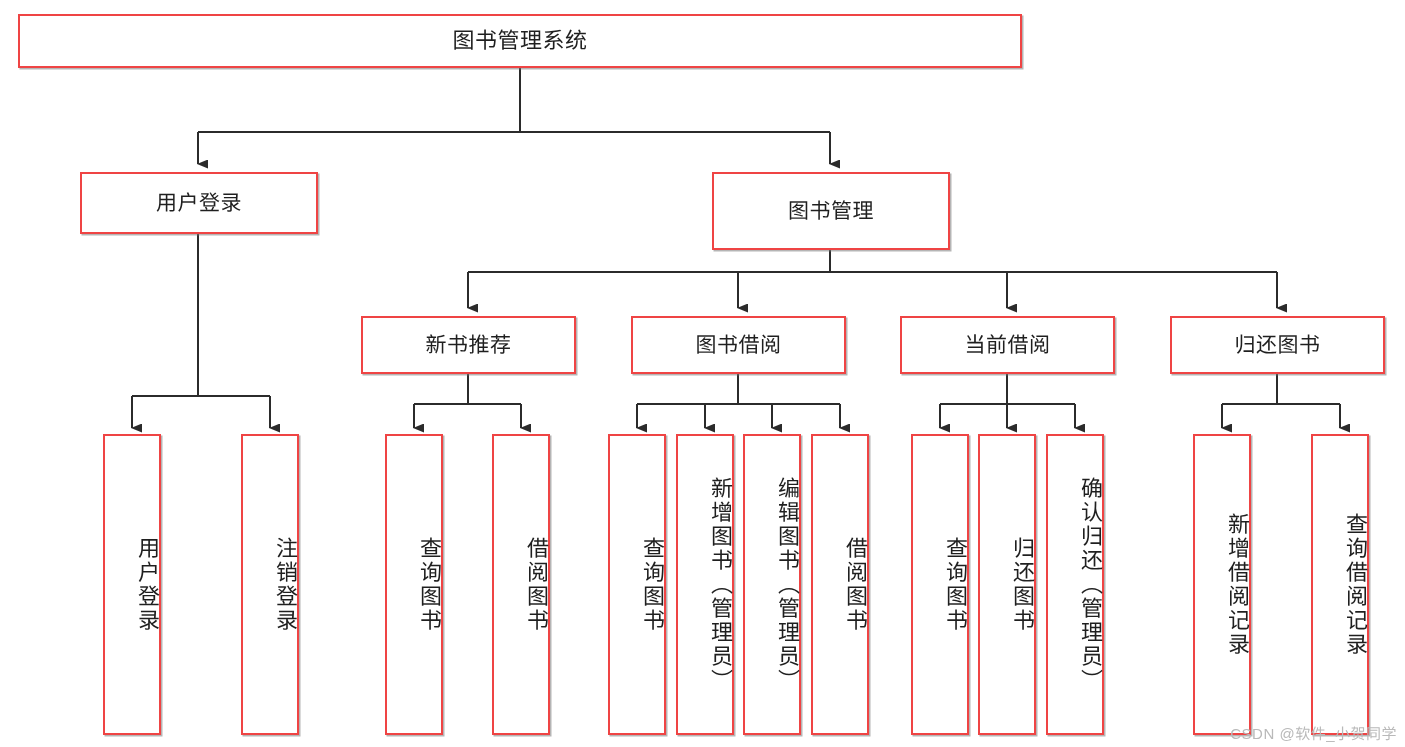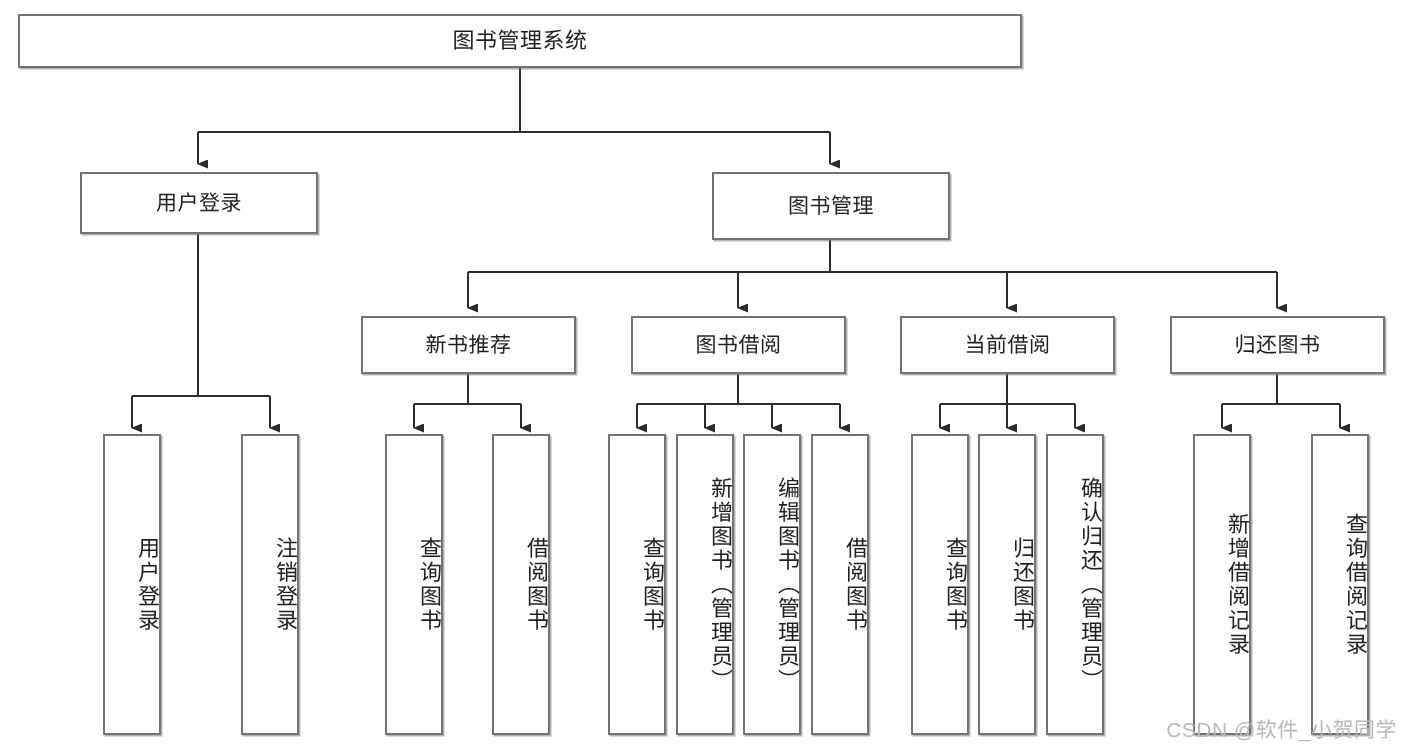--- a/index.html
+++ b/index.html
@@ -30,21 +30,21 @@
     width: 1405px;
     height: 747px;
     pointer-events: none;
   }
 
   
   .node {
     position: absolute;
     box-sizing: border-box;
     background: #ffffff;
-    border: 2px solid #737373;
+    border: 2px solid #ef4444;
     box-shadow: 1.5px 1.5px 0 0 rgba(120,120,120,0.55);
     display: flex;
     align-items: center;
     justify-content: center;
     text-align: center;
     color: #1f1f1f;
     line-height: 1.18;
   }
 
   
@@ -71,21 +71,21 @@
     display: block;
     writing-mode: vertical-rl;
     text-orientation: upright;
   }
 
   
   #watermark {
     position: absolute;
     right: 8px;
     bottom: 4px;
-    font-size: 21px;
+    font-size: 15px;
     color: #b9b9b9;
     letter-spacing: 0.5px;
     white-space: nowrap;
     user-select: none;
   }
 </style>
 </head>
 <body>
 
 <div id="diagram-canvas">
@@ -141,21 +141,21 @@
   </svg>
 
   <div class="node horiz root" style="left:18px; top:14px; width:1004px; height:54px;">
     <span>图书管理系统</span>
   </div>
 
   <div class="node horiz" style="left:80px; top:172px; width:238px; height:62px;">
     <span>用户登录</span>
   </div>
 
-  <div class="node horiz" style="left:712px; top:172px; width:238px; height:68px;text-align:center;">
+  <div class="node horiz" style="left:712px; top:172px; width:238px; height:78px;text-align:center;">
     <span>图书管理</span>
   </div>
 
   <div class="node horiz" style="left:631px; top:316px; width:215px; height:58px;">
     <span>图书借阅</span>
   </div>
 
   <div class="node horiz" style="left:361px; top:316px; width:215px; height:58px;">
     <span>新书推荐</span>
   </div>

